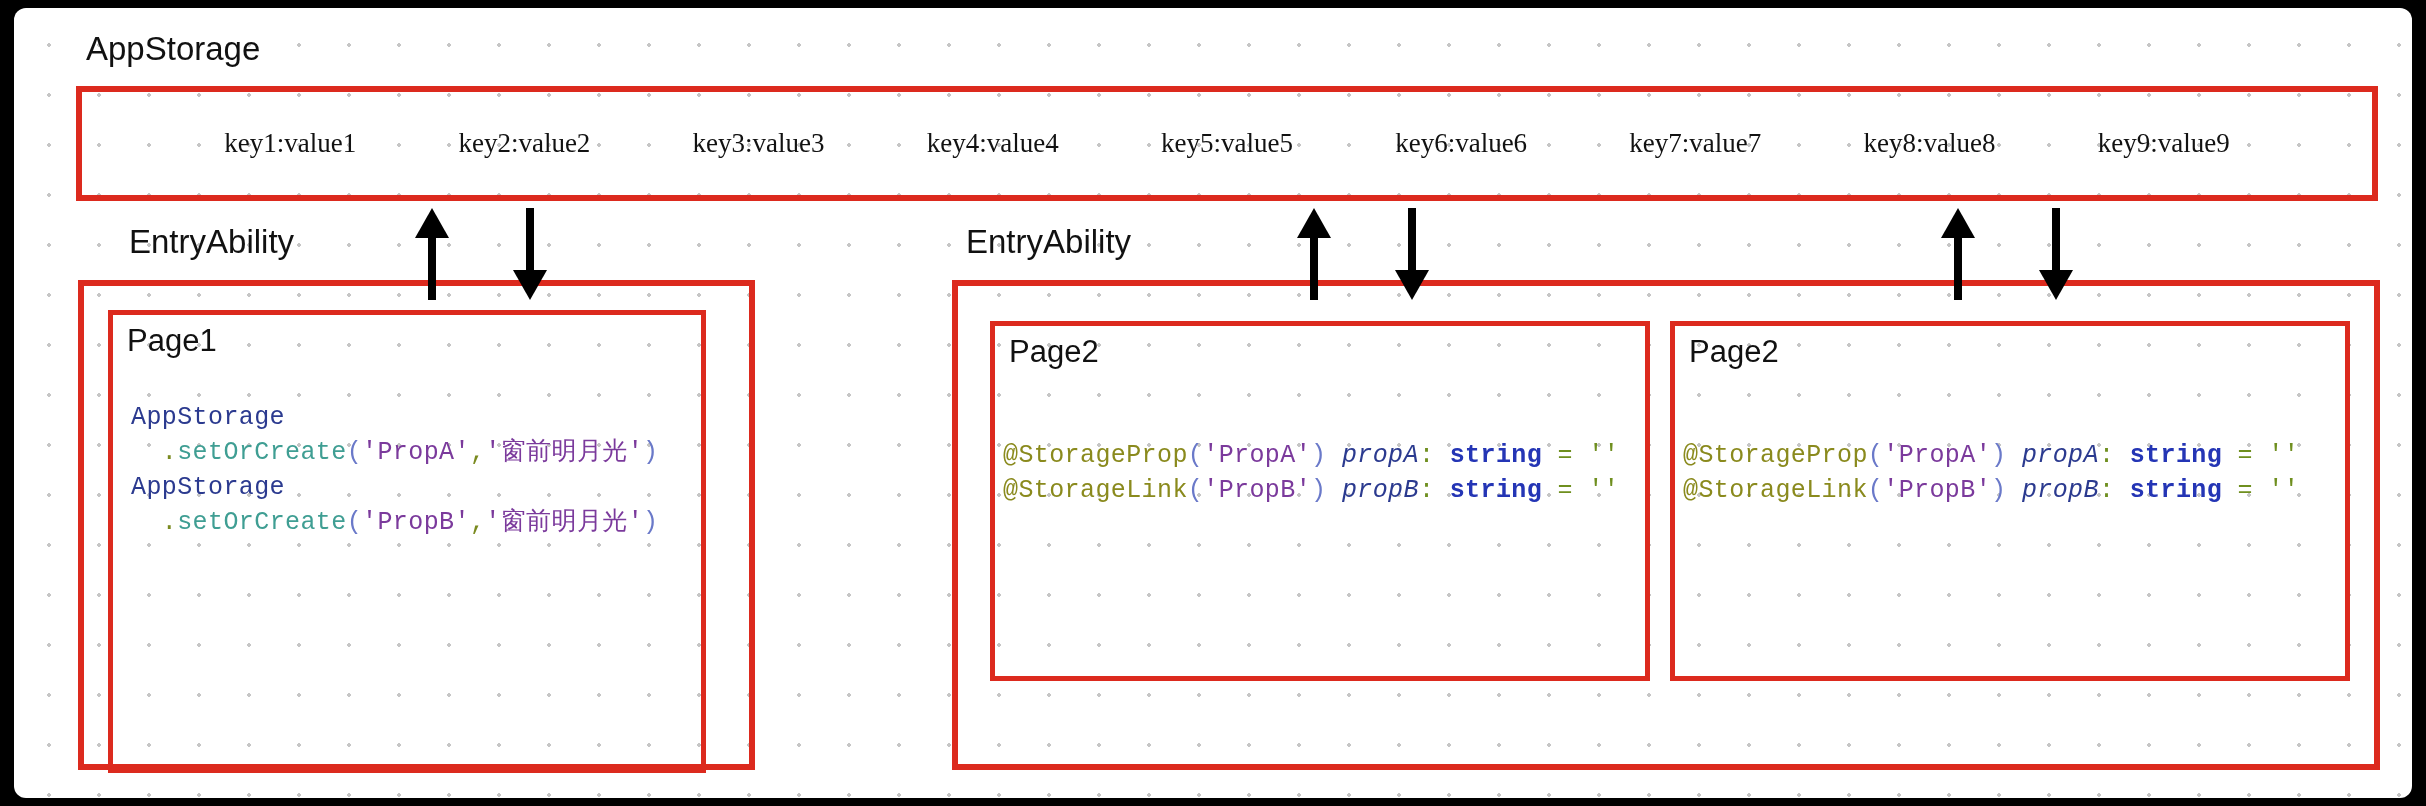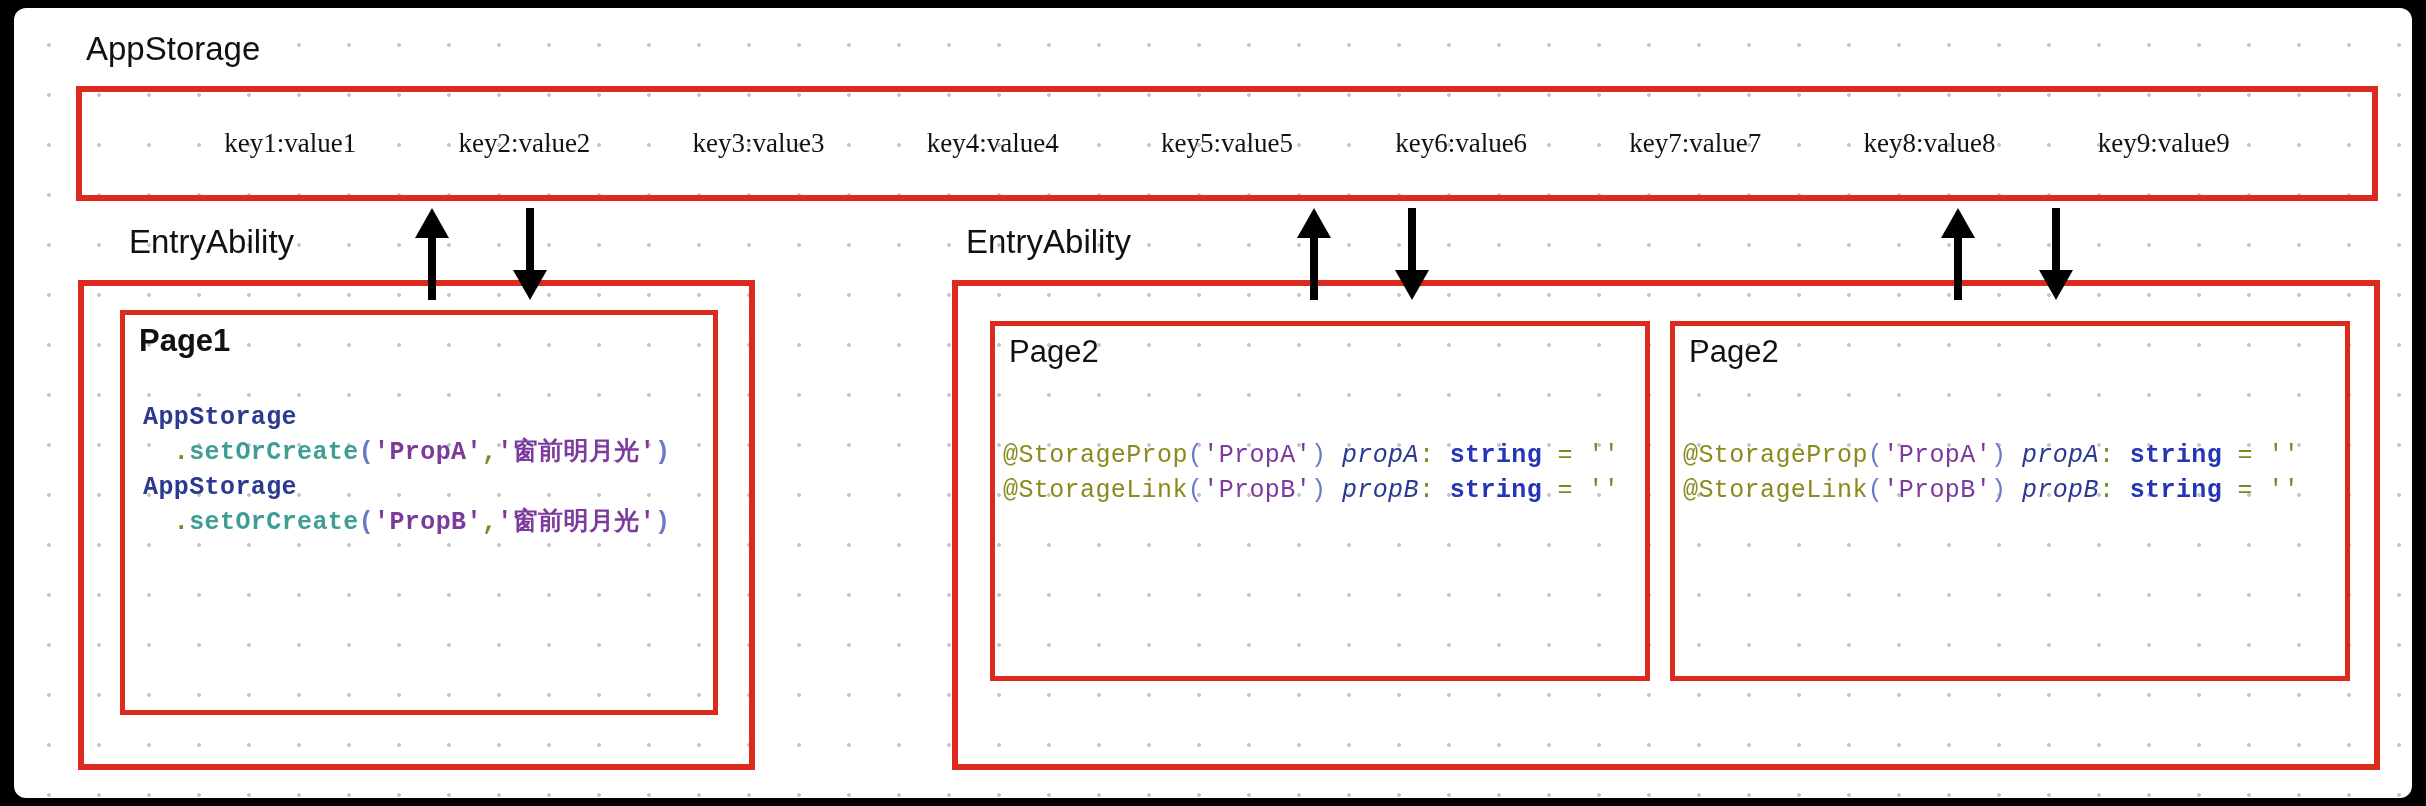--- a/index.html
+++ b/index.html
@@ -121,21 +121,21 @@
           <span class="kv">key7:value7</span>
           <span class="kv">key8:value8</span>
           <span class="kv">key9:value9</span>
         </div>
     </div>
 
     <div class="grp-title" style="left:74px; top:215px;margin-left:41px;">EntryAbility</div>
 
     <div class="rbox" style="left:64px; top:272px; width:677px; height:490px;"></div>
 
-    <div class="rbox rbox-thin" style="left:106px; top:302px; width:598px; height:405px;font-weight:bold;">
+    <div class="rbox rbox-thin" style="left:94px; top:302px; width:598px; height:463px;">
       <div class="page-title" style="left:14px; top:8px;">Page1</div>
       <div class="code" style="left:18px; top:85px;"><div><span class="t-cls">AppStorage</span></div><div><span class="t-dot">  .</span><span class="t-fn">setOrCreate</span><span class="t-par">(</span><span class="t-str">'PropA'</span><span class="t-com">,</span><span class="t-str">'窗前明月光'</span><span class="t-par">)</span></div><div><span class="t-cls">AppStorage</span></div><div><span class="t-dot">  .</span><span class="t-fn">setOrCreate</span><span class="t-par">(</span><span class="t-str">'PropB'</span><span class="t-com">,</span><span class="t-str">'窗前明月光'</span><span class="t-par">)</span></div></div>
     </div>
 
     <div class="grp-title" style="left:952px; top:215px;">EntryAbility</div>
 
     <div class="rbox" style="left:938px; top:272px; width:1428px; height:490px;"></div>
 
     <div class="rbox rbox-thin" style="left:976px; top:313px; width:660px; height:360px;">
       <div class="page-title" style="left:14px; top:8px;">Page2</div>

